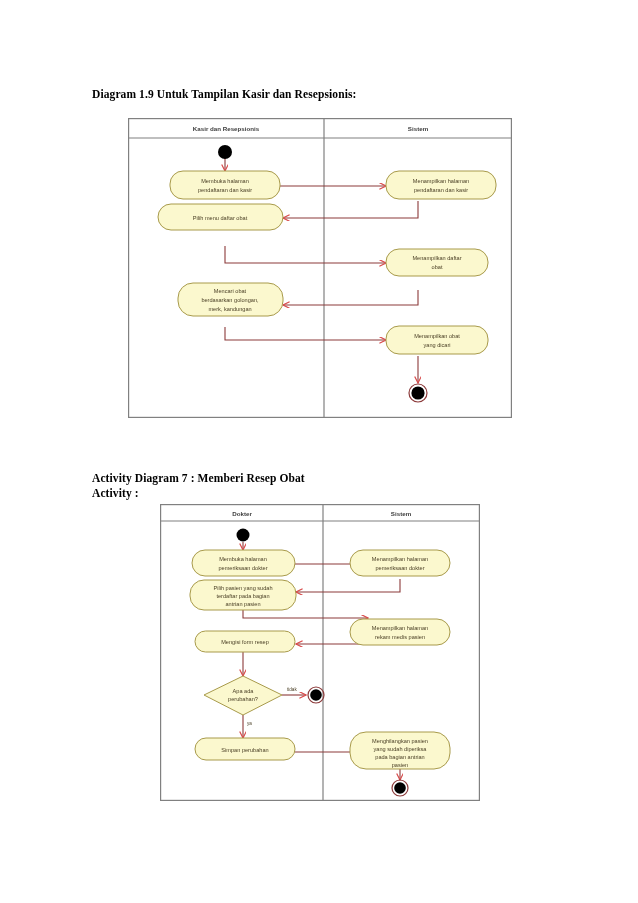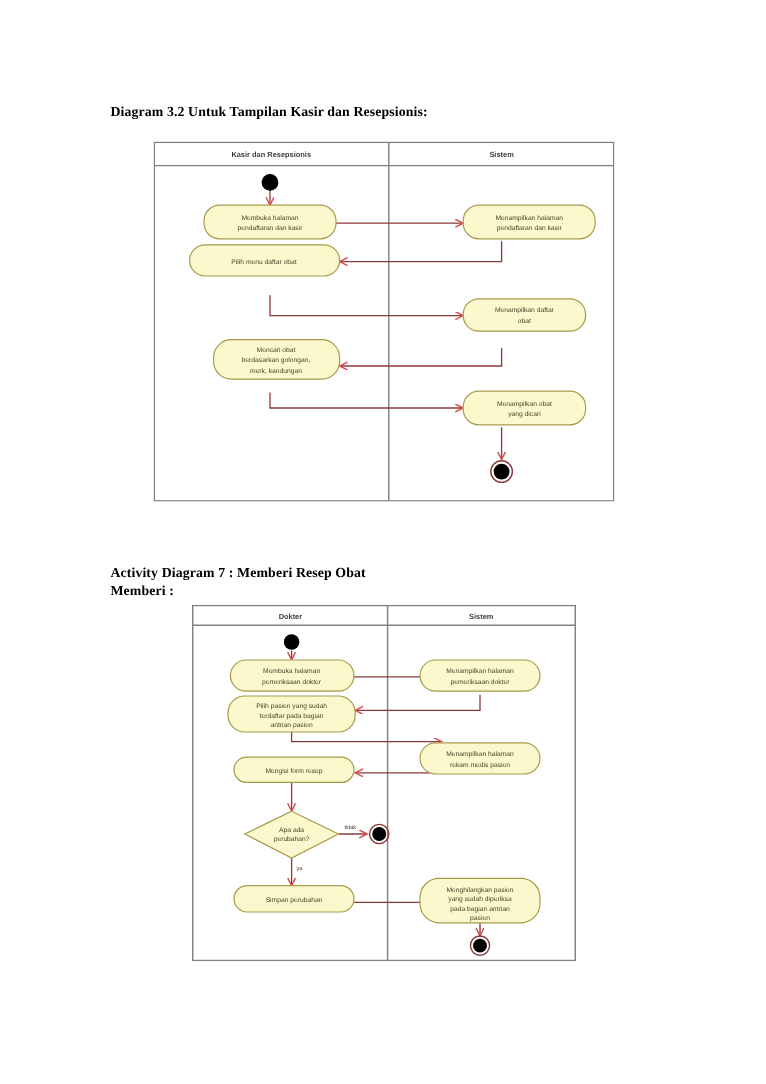--- a/index.html
+++ b/index.html
@@ -53,21 +53,21 @@
     font-family: "Liberation Sans", sans-serif;
     font-size: 4.6px;
     fill: #4a3f25;
   }
 </style>
 </head>
 <body>
 
 <div class="page">
 
-  <div class="heading" id="heading-1">Diagram 3.2 Untuk Tampilan Kasir dan Resepsionis:</div>
+  <div class="heading" id="heading-1">Diagram 1.9 Untuk Tampilan Kasir dan Resepsionis:</div>
 
   <div class="diagram-wrap" id="diagram-1">
     <svg width="384" height="300" viewBox="0 0 384 300">
       <defs>
         <marker id="ah1" markerWidth="7" markerHeight="7" refX="6" refY="3" orient="auto">
           <path d="M0,0 L6,3 L0,6" fill="none" stroke="#D84B4B" stroke-width="1.1"></path>
         </marker>
       </defs>
 
       <g>
@@ -123,21 +123,21 @@
       </g>
 
       <g>
         <circle cx="290" cy="275" r="9" fill="none" stroke="#8C3A3A" stroke-width="1.2"></circle>
         <circle cx="290" cy="275" r="6.6" fill="#000000"></circle>
       </g>
     </svg>
   </div>
 
   <div class="heading" id="heading-2a">Activity Diagram 7 : Memberi Resep Obat</div>
-  <div class="heading" id="heading-2b">Memberi :</div>
+  <div class="heading" id="heading-2b">Activity :</div>
 
   <div class="diagram-wrap" id="diagram-2">
     <svg width="320" height="297" viewBox="0 0 320 297">
       <defs>
         <marker id="ah2" markerWidth="7" markerHeight="7" refX="6" refY="3" orient="auto">
           <path d="M0,0 L6,3 L0,6" fill="none" stroke="#D84B4B" stroke-width="1.1"></path>
         </marker>
       </defs>
 
       <g>

